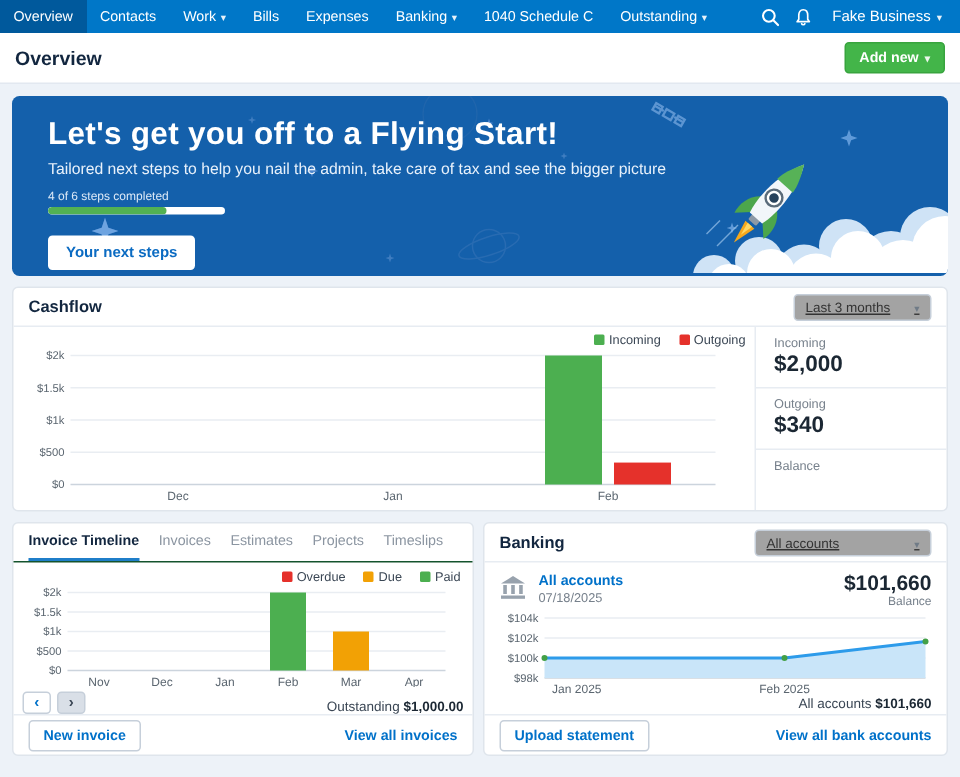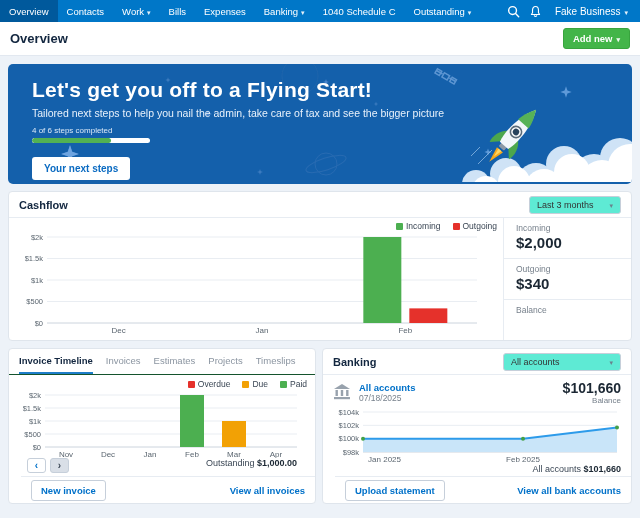--- a/index.html
+++ b/index.html
@@ -42,21 +42,21 @@
   .btn-banner { display:inline-block; margin-top:14px; background:#fff; color:#0b6bc2; font-weight:bold;
     font-size:10px; padding:6px 12px; border-radius:3px; border:none; cursor:pointer; }
 
   
   .cashflow { height:150px; margin-bottom:7px; display:flex; flex-direction:column; }
   .panel-head { height:26px; display:flex; align-items:center; justify-content:space-between;
     padding:0 10px; border-bottom:1px solid #e7ecf2; flex:none; }
   .panel-title { font-size:11px; font-weight:bold; color:#12263f; }
   .select { display:flex; align-items:center; justify-content:space-between; gap:8px;
     border:1px solid #c6cfda; border-radius:3px; padding:3px 7px; font-size:9px; color:#333;
-    background:#5eead4; cursor:pointer; }
+    background:#a3a3a3; cursor:pointer;text-decoration:underline; }
   .select .chev::after { color:#6b7785; }
   .cashflow-body { display:flex; flex:1; min-height:0; }
   .chart-zone { flex:1; padding:2px 6px 0 6px; min-width:0; }
   .legend { display:flex; justify-content:flex-end; gap:12px; font-size:8.5px; color:#3a4654; height:12px; align-items:center; }
   .legend i { display:inline-block; width:7px; height:7px; margin-right:3px; border-radius:1px; vertical-align:-1px; }
   .stats-col { width:128px; border-left:1px solid #e7ecf2; display:flex; flex-direction:column; flex:none; }
   .stat { flex:1; padding:5px 12px; border-bottom:1px solid #e7ecf2; }
   .stat:last-child { border-bottom:none; }
   .stat-label { font-size:8.5px; color:#77818c; }
   .stat-value { font-size:15px; font-weight:bold; color:#1b2733; margin-top:1px; }
@@ -67,32 +67,32 @@
   .invoice-panel { flex:1 1 308px; height:156px; display:flex; flex-direction:column; }
   .banking-panel { flex:1 1 310px; height:156px; display:flex; flex-direction:column; }
 
   .tabs { display:flex; gap:13px; padding:0 10px; height:26px; align-items:stretch;
     border-bottom:1px solid #14532d; flex:none; }
   .tab { display:flex; align-items:center; font-size:9.5px; color:#8b95a1; cursor:pointer;
     border-bottom:2.5px solid transparent; }
   .tab.active { color:#12263f; font-weight:bold; border-bottom-color:#1f7ec9; }
 
   .inv-legend { margin:3px 8px 0 0; }
-  .pag-row { display:flex; align-items:flex-start; justify-content:space-between; padding:0 18px; height:18px; }
+  .pag-row { display:flex; align-items:flex-end; justify-content:space-between; padding:0 6px; height:18px; }
   .pag-btns { display:flex; gap:4px; }
   .pag-btn { width:19px; height:15px; border-radius:3px; border:1px solid #c6cfda; background:#fff;
     display:flex; align-items:center; justify-content:center; font-size:10px; line-height:1; cursor:pointer; color:#0071c9; }
   .pag-btn.next { background:#d9dfe7; color:#3a4654; }
   .arrow-left::after { content:"‹"; font-weight:bold; }
   .arrow-right::after { content:"›"; font-weight:bold; }
   .outstanding { font-size:9px; color:#3a4654; }
   .outstanding b { color:#1b2733; }
 
   .panel-footer { margin-top:auto; border-top:1px solid #e7ecf2; display:flex; align-items:center;
-    justify-content:space-between; padding:0 10px; height:27px; flex:none;margin-left:12px; }
+    justify-content:space-between; padding:0 10px; height:27px; flex:none; }
   .btn-outline { background:#fff; border:1px solid #c6cfda; border-radius:3px; color:#0071c9;
     font-weight:bold; font-size:9.5px; padding:4px 9px; cursor:pointer; }
   .link { color:#0071c9; font-weight:bold; font-size:9.5px; text-decoration:none; cursor:pointer; }
 
   
   .account-row { display:flex; align-items:center; padding:4px 10px 2px 10px; height:32px; flex:none; }
   .bank-icon { margin-right:8px; }
   .acct-name { font-size:9.5px; font-weight:bold; color:#0071c9; cursor:pointer; }
   .acct-date { font-size:8.5px; color:#77818c; }
   .acct-balance { margin-left:auto; text-align:right; }

